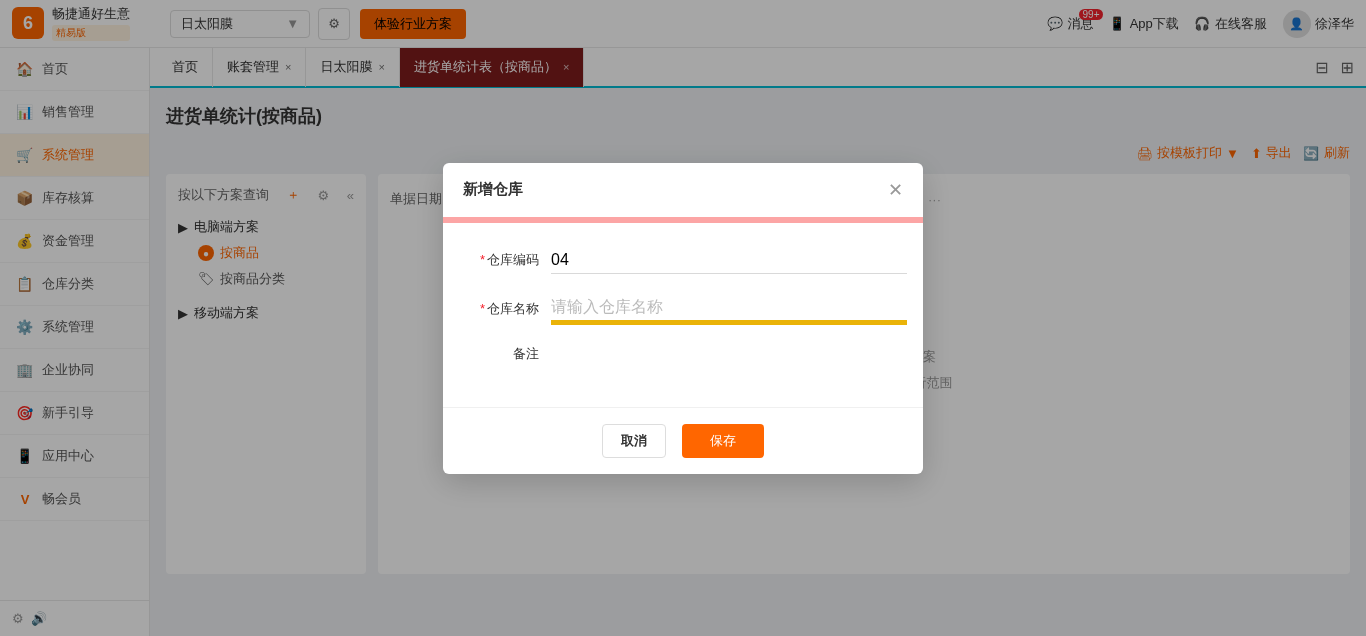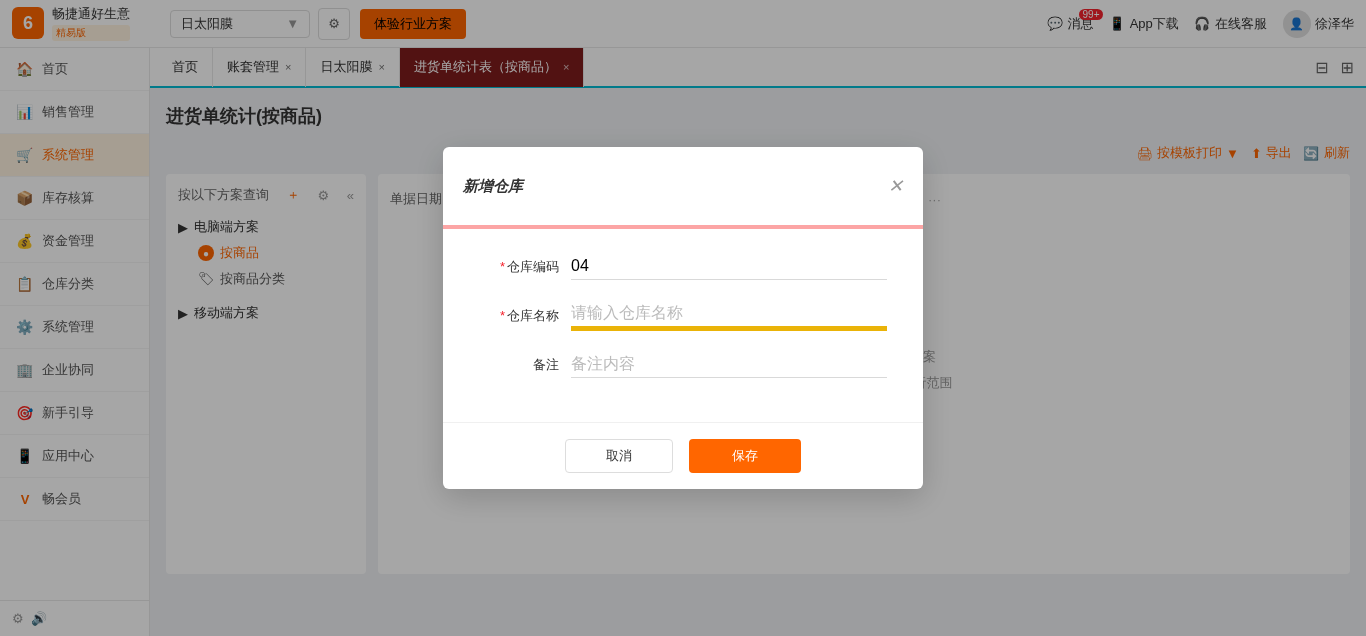--- a/index.html
+++ b/index.html
@@ -362,28 +362,27 @@
       border-radius: 6px;
       width: 480px;
       box-shadow: 0 8px 32px rgba(0,0,0,0.18);
       overflow: hidden;
     }
 
     .modal-header {
       display: flex;
       align-items: center;
       justify-content: space-between;
-      padding: 28px 20px;
-      border-bottom: 4px solid #fca5a5;
-      font-style: italic;
+      padding: 16px 20px;
+      border-bottom: 6px solid #fca5a5;
     }
     .modal-title { font-size: 15px; font-weight: bold; color: #333; }
     .modal-close { cursor: pointer; color: #999; font-size: 18px; }
 
-    .modal-body { padding: 24px 36px; }
+    .modal-body { padding: 24px 16px; }
 
     .form-row {
       display: flex;
       align-items: center;
       margin-bottom: 20px;
     }
     .form-label {
       width: 80px;
       text-align: right;
       margin-right: 12px;
@@ -427,30 +426,31 @@
       justify-content: center;
       gap: 16px;
       padding: 16px 20px;
       border-top: 1px solid #f0f0f0;
     }
     .cancel-btn {
       border: 1px solid #ddd;
       background: #fff;
       color: #333;
       border-radius: 4px;
-      padding: 7px 40px;
-      font-size: 13px;
-      cursor: pointer;
+      padding: 7px 18px;
+      font-size: 13px;
+      cursor: pointer;
+      font-weight: bold;
     }
     .save-btn {
       background: #f60;
       color: #fff;
       border: none;
       border-radius: 4px;
-      padding: 7px 43px;
+      padding: 7px 28px;
       font-size: 13px;
       cursor: pointer;
       text-align: center;
     }
   </style>
 </head>
 <body>
 
 <div class="top-header">
   <div class="logo-area">
@@ -662,21 +662,20 @@
       <div class="form-row">
         <label class="form-label required">仓库编码</label>
         <input class="form-input" type="text" value="04" style="">
       </div>
       <div class="form-row">
         <label class="form-label required">仓库名称</label>
         <input class="form-input active-border" type="text" placeholder="请输入仓库名称" style="">
       </div>
       <div class="form-row">
         <label class="form-label">备注</label>
-        <input class="form-input" type="text" placeholder="备注内容" style="">
       </div>
     </div>
 
     <div class="modal-footer">
       <button class="cancel-btn">取消</button>
       <button class="save-btn">保存</button>
     </div>
   </div>
 </div>
 

